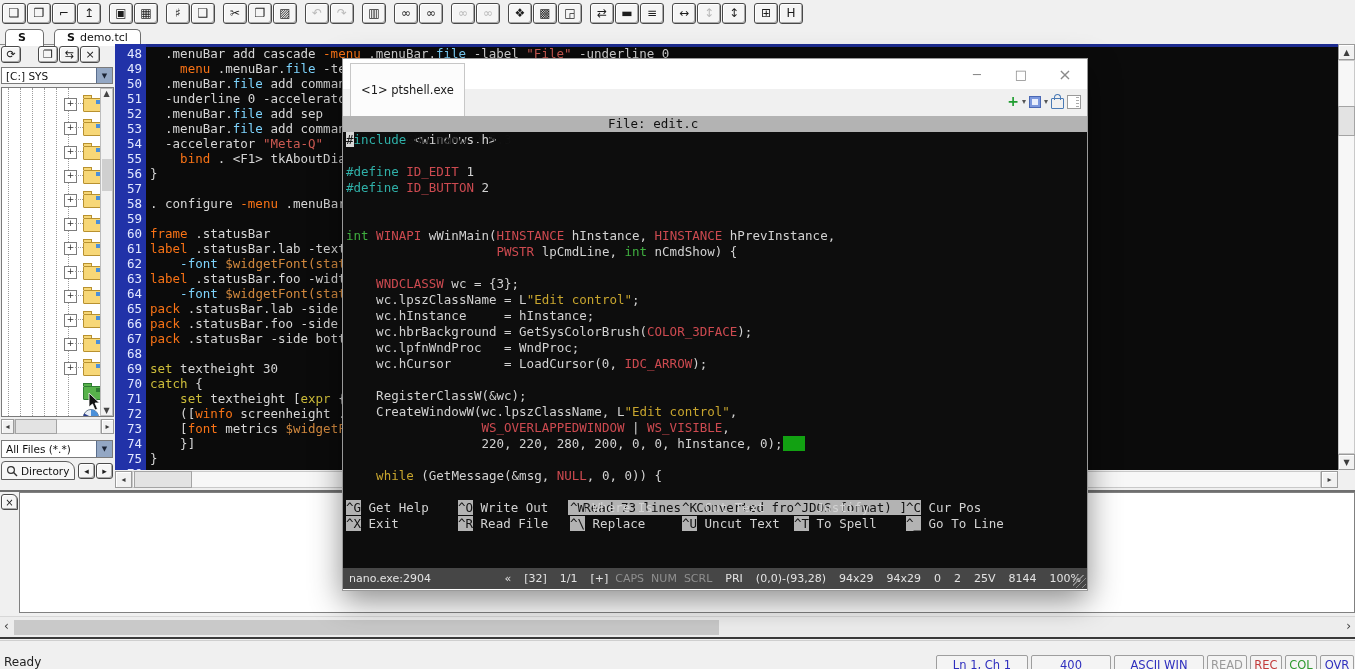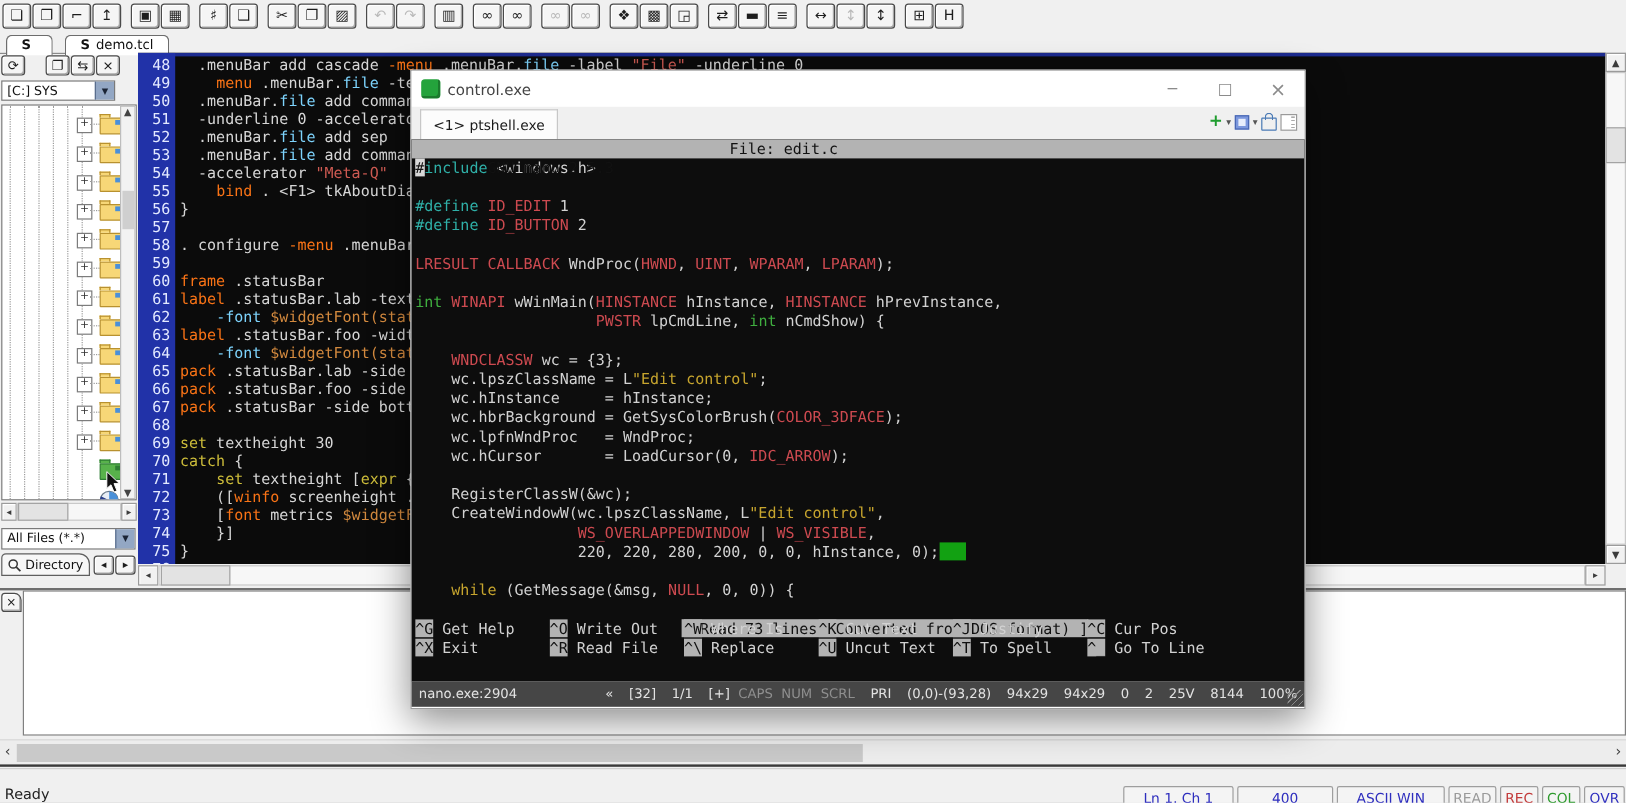--- a/index.html
+++ b/index.html
@@ -59,21 +59,21 @@
   .conemu{left:342px;top:58px;width:744px;height:531px;background:#fff;border:1px solid #9a9a9a;
           box-shadow:0 10px 30px rgba(0,0,0,.45);z-index:10}
   .ctitle{height:30px;display:flex;align-items:center;background:#fff}
   .cicon{width:16px;height:16px;background:#24a33c;border-radius:3px;margin:0 6px 0 8px;
          box-shadow:inset -2px -2px 0 rgba(0,0,0,.25)}
   .ctitletxt{font-size:12.5px;color:#444}
   .winbtn{width:44px;height:30px;display:flex;align-items:center;justify-content:center;
           font-size:13px;color:#8b8b8b}
   .ctabrow{height:27px;background:#f0f0f0;display:flex;align-items:flex-end;position:relative}
   .ctab{height:24px;background:#fcfcfc;border:1px solid #c7c7c7;border-bottom:none;margin-left:7px;
-        display:flex;align-items:center;padding:0 10px;font-size:11.5px;color:#1a1a1a}
+        display:flex;align-items:center;padding:14px 10px;font-size:11.5px;color:#1a1a1a}
   .cicons{position:absolute;right:6px;top:5px;display:flex;align-items:center;gap:3px}
   .plusico{color:#1f9d2f;font-weight:bold;font-size:14px;line-height:13px}
   .caret{font-size:8px;color:#555}
   .sqico{width:12px;height:12px;background:#7b97dd;border:1px solid #4a68b4;box-sizing:border-box}
   .sqico i{display:block;width:6px;height:6px;margin:2px;background:#e8eefc}
   .lockico{width:11px;height:9px;border:1px solid #4a7ab5;border-radius:1px;position:relative;margin-top:4px}
   .lockico::before{content:"";position:absolute;left:2px;top:-5px;width:5px;height:5px;
                    border:1px solid #4a7ab5;border-bottom:none;border-radius:4px 4px 0 0}
   .panico{width:12px;height:12px;border:1px solid #9a9a9a;background:#fff;position:relative}
   .panico::after{content:"";position:absolute;right:1px;top:1px;bottom:1px;width:3px;
@@ -167,21 +167,21 @@
 </div>
 
 <div class="abs" style="left:0;top:44px;width:115px;height:436px">
   <div class="abs" id="sidebarbar" style="left:1px;top:2px;width:113px;height:18px;display:flex">
       <div class="btn95 sbtn" style="margin-right: 1px;">⟳</div>
       <span style="width: 16px;"></span>
       <div class="btn95 sbtn" style="margin-right: 1px;">❐</div>
       <div class="btn95 sbtn" style="margin-right: 1px;">⇆</div>
       <div class="btn95 sbtn" style="margin-right: 1px;">×</div>
     </div>
-  <div class="abs combo" style="left:1px;top:23px;width:95px;height:17px">
+  <div class="abs combo" style="left:1px;top:23px;width:112px;height:17px">
     <span class="txt">[C:] SYS</span>
     <span class="dd">▼</span>
   </div>
   <div class="abs tree" id="tree" style="left:1px;top:43px;width:113px;height:330px">
       <div class="guide" style="left: 6px;"></div>
       <div class="guide" style="left: 18px;"></div>
       <div class="guide" style="left: 30px;"></div>
       <div class="guide" style="left: 42px;"></div>
       <div class="guide" style="left: 54px;"></div>
       <div class="guide" style="left: 66px;"></div>
@@ -384,21 +384,20 @@
     <div class="trow thead">
       <span>  GNU nano 2.5.3</span>
       <span class="file">File: edit.c</span>
     </div>
     <div id="termlines">
         <div class="trow"><span class="n-C">#</span><span class="n-k">include</span><span class="n-w"> &lt;windows.h&gt;</span></div>
         <div class="trow"></div>
         <div class="trow"><span class="n-k">#define</span><span class="n-w"> </span><span class="n-r">ID_EDIT</span><span class="n-w"> 1</span></div>
         <div class="trow"><span class="n-k">#define</span><span class="n-w"> </span><span class="n-r">ID_BUTTON</span><span class="n-w"> 2</span></div>
         <div class="trow"></div>
-        <div class="trow"><span class="n-r">LRESULT CALLBACK</span><span class="n-w"> WndProc(</span><span class="n-r">HWND</span><span class="n-w">, </span><span class="n-r">UINT</span><span class="n-w">, </span><span class="n-r">WPARAM</span><span class="n-w">, </span><span class="n-r">LPARAM</span><span class="n-w">);</span></div>
         <div class="trow"></div>
         <div class="trow"><span class="n-g">int</span><span class="n-w"> </span><span class="n-r">WINAPI</span><span class="n-w"> wWinMain(</span><span class="n-r">HINSTANCE</span><span class="n-w"> hInstance, </span><span class="n-r">HINSTANCE</span><span class="n-w"> hPrevInstance,</span></div>
         <div class="trow"><span class="n-w">                    </span><span class="n-r">PWSTR</span><span class="n-w"> lpCmdLine, </span><span class="n-g">int</span><span class="n-w"> nCmdShow) {</span></div>
         <div class="trow"></div>
         <div class="trow"><span class="n-w">    </span><span class="n-r">WNDCLASSW</span><span class="n-w"> wc = {3};</span></div>
         <div class="trow"><span class="n-w">    wc.lpszClassName = L</span><span class="n-y">"Edit control"</span><span class="n-w">;</span></div>
         <div class="trow"><span class="n-w">    wc.hInstance     = hInstance;</span></div>
         <div class="trow"><span class="n-w">    wc.hbrBackground = GetSysColorBrush(</span><span class="n-r">COLOR_3DFACE</span><span class="n-w">);</span></div>
         <div class="trow"><span class="n-w">    wc.lpfnWndProc   = WndProc;</span></div>
         <div class="trow"><span class="n-w">    wc.hCursor       = LoadCursor(0, </span><span class="n-r">IDC_ARROW</span><span class="n-w">);</span></div>

